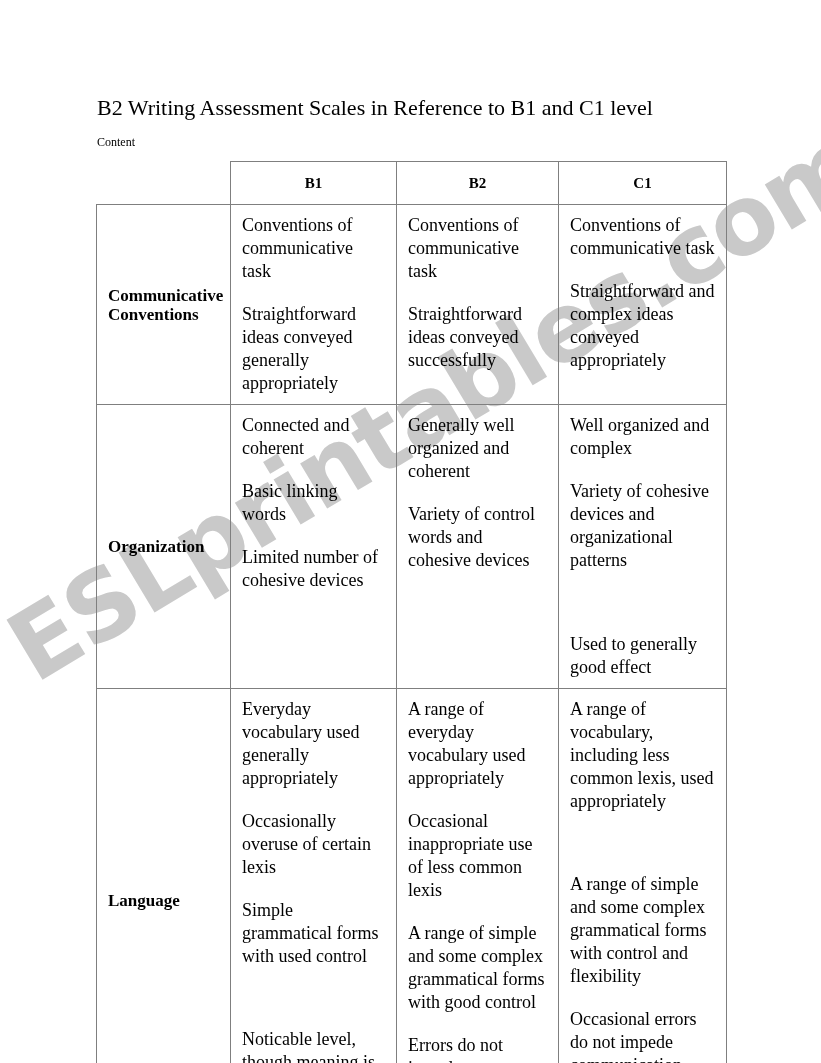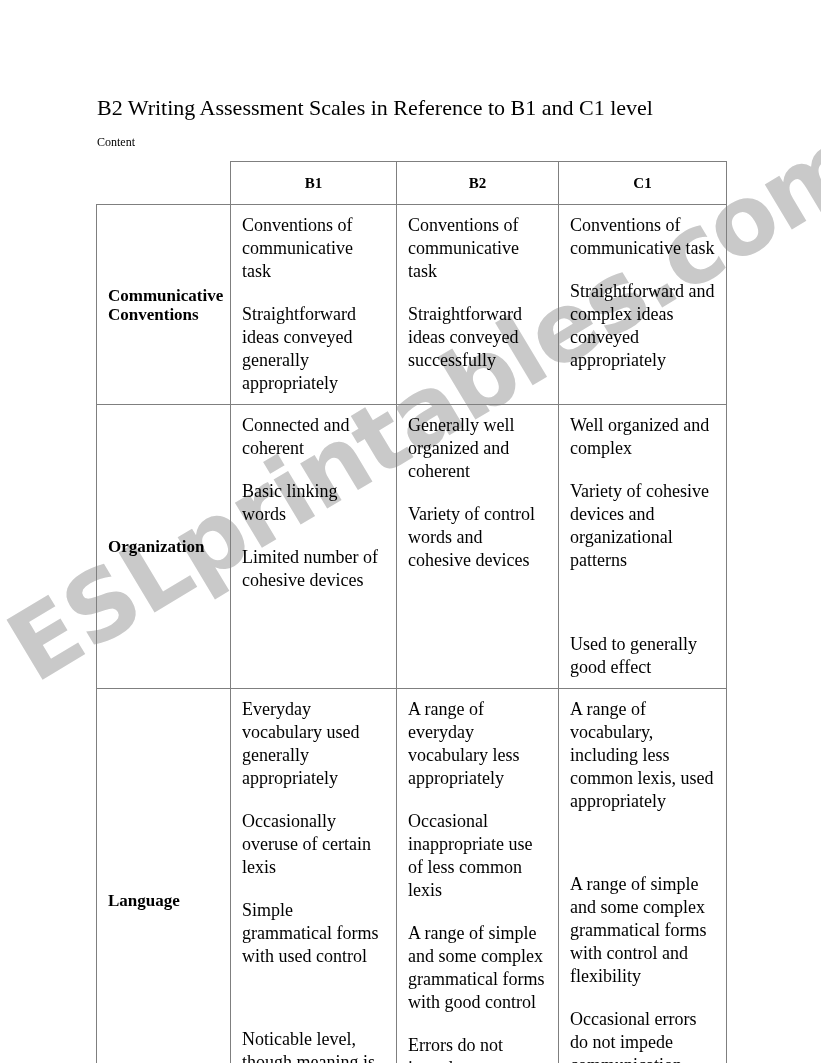--- a/index.html
+++ b/index.html
@@ -209,21 +209,21 @@
       <tr class="row-language">
         <td class="criterion-label">Language</td>
         <td class="descriptor-cell">
           <p>Everyday vocabulary used generally appropriately</p>
           <p>Occasionally overuse of certain lexis</p>
           <p>Simple grammatical forms with used control</p>
           <p class="spacer-p"></p>
           <p>Noticable level, though meaning is still determinable</p>
         </td>
         <td class="descriptor-cell">
-          <p>A range of everyday vocabulary less appropriately</p>
+          <p>A range of everyday vocabulary used appropriately</p>
           <p>Occasional inappropriate use of less common lexis</p>
           <p>A range of simple and some complex grammatical forms with good control</p>
           <p>Errors do not impede successfully</p>
         </td>
         <td class="descriptor-cell">
           <p>A range of vocabulary, including less common lexis, used appropriately</p>
           <p class="spacer-p"></p>
           <p>A range of simple and some complex grammatical forms with control and flexibility</p>
           <p>Occasional errors do not impede communication</p>
         </td>

